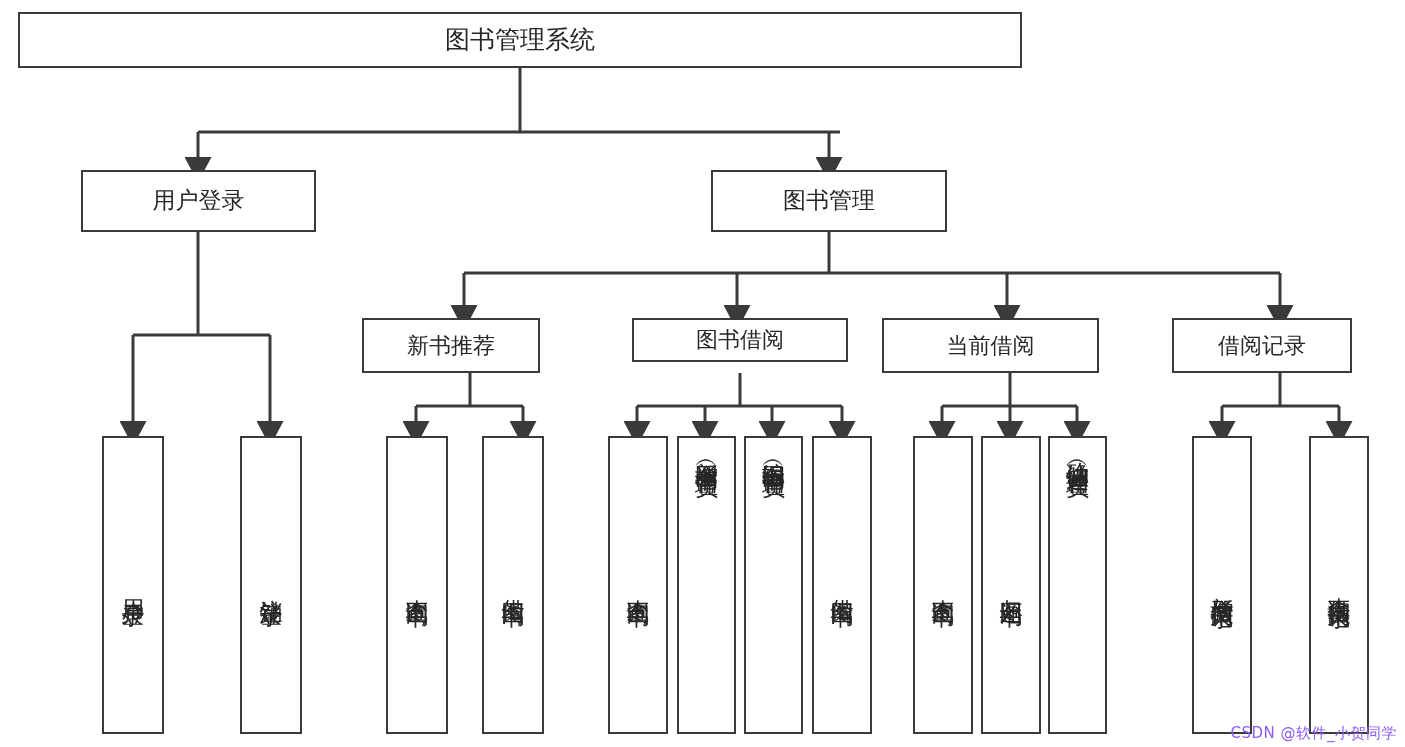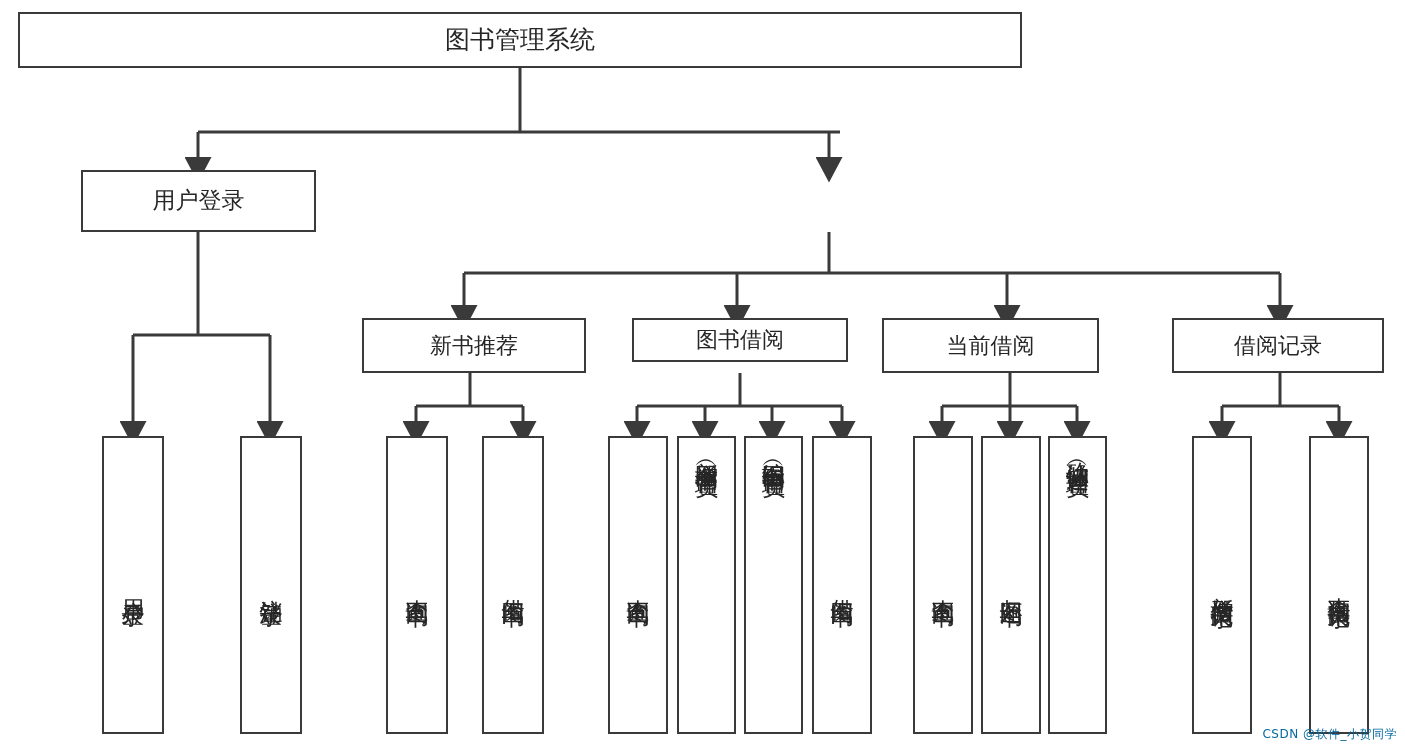--- a/index.html
+++ b/index.html
@@ -58,22 +58,22 @@
   .node.leaf.top-anchor {
     align-items: flex-start;
   }
   .node.leaf.top-anchor .label {
     margin-top: 6px;
   }
   .watermark {
     position: absolute;
     right: 8px;
     bottom: 4px;
-    font-size: 12px;
-    color: #0369a1;
+    font-size: 15px;
+    color: #8b5cf6;
     letter-spacing: 0.5px;
     z-index: 5;
     white-space: pre;
   }
 </style>
 </head>
 <body>
 
 <div id="canvas">
 
@@ -127,31 +127,34 @@
     </g>
   </svg>
 
   <div class="node root" style="left:18px; top:12px; width:1004px; height:56px;">
     <span class="label">图书管理系统</span>
   </div>
 
   <div class="node lvl1" style="left:81px; top:170px; width:235px; height:62px;">
     <span class="label">用户登录</span>
   </div>
-
-  <div class="node lvl2" style="left:362px; top:318px; width:224px; height:55px;">
+  <div class="node lvl1" style="left:711px; top:170px; width:236px; height:62px;">
+    <span class="label">图书管理</span>
+  </div>
+
+  <div class="node lvl2" style="left:362px; top:318px; width:178px; height:55px;">
     <span class="label">新书推荐</span>
   </div>
   <div class="node lvl2" style="left:632px; top:318px; width:216px; height:44px;">
     <span class="label">图书借阅</span>
   </div>
   <div class="node lvl2" style="left:882px; top:318px; width:217px; height:55px;">
     <span class="label">当前借阅</span>
   </div>
-  <div class="node lvl2" style="left:1172px; top:318px; width:212px; height:55px;">
+  <div class="node lvl2" style="left:1172px; top:318px; width:180px; height:55px;">
     <span class="label">借阅记录</span>
   </div>
 
   <div class="node leaf" style="left:102px; top:436px; width:62px; height:298px;">
     <span class="label">用户登录</span>
   </div>
   <div class="node leaf" style="left:240px; top:436px; width:62px; height:298px;">
     <span class="label">注销登录</span>
   </div>
 

